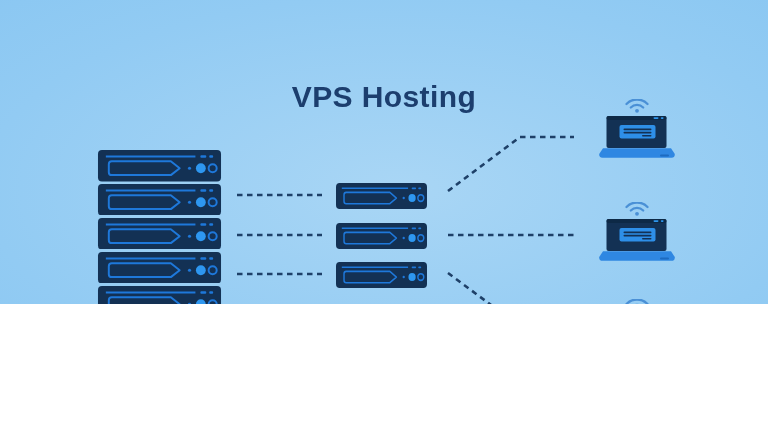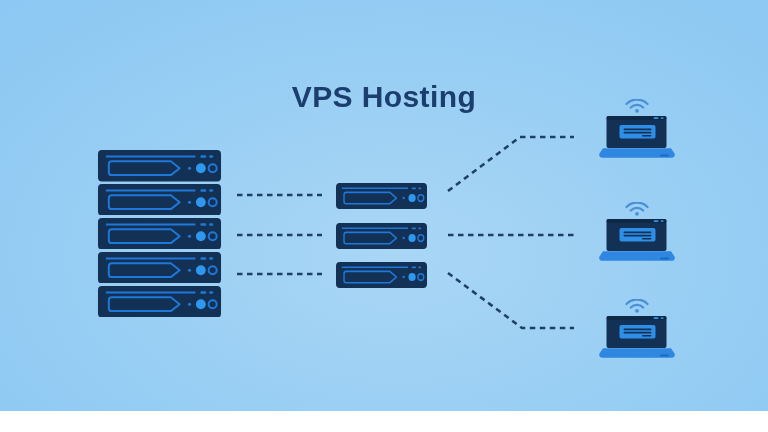--- a/index.html
+++ b/index.html
@@ -4,21 +4,21 @@
 <style>
   html,body{margin:0;padding:0;}
   :root{
     --bg-center:#a9d6f5; --bg-mid:#92cbf3; --bg-edge:#7cc0f0;
     --server-body:#133154; --server-deep:#0d2946;
     --outline-blue:#1e78da; --bright-blue:#2e97f0; --panel-blue:#2e8fe8;
     --base-blue:#2f87e2; --hinge-blue:#1d6bc0; --wifi-blue:#4a90d6;
     --connector:#1e4068; --title-navy:#1c3e6e;
   }
   .canvas{
-    position:relative; width:768px; height:411px; overflow:hidden;
+    position:relative; width:768px; height:304px; overflow:hidden;
     background:radial-gradient(120% 140% at 52% 62%, var(--bg-center) 0%, var(--bg-mid) 45%, var(--bg-edge) 100%);
     font-family:"Liberation Sans", sans-serif;
   }
   .title{
     position:absolute; top:80px; left:0; right:0; margin:0;
     text-align:center; font-size:30px; font-weight:700;
     letter-spacing:0.4px; color:var(--title-navy);
   }
   .connectors{position:absolute; left:0; top:0;}
   .dash{stroke:var(--connector); stroke-width:2.6; fill:none; stroke-dasharray:5.5 4.5;}

